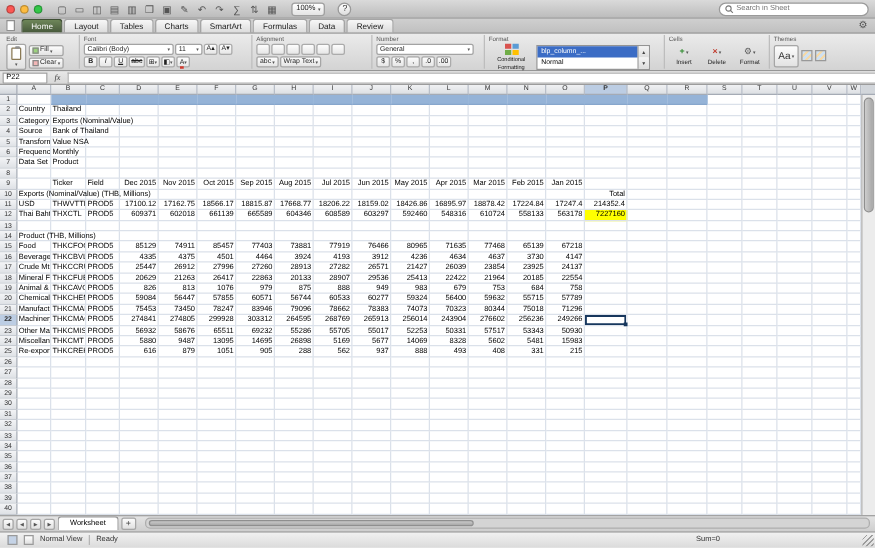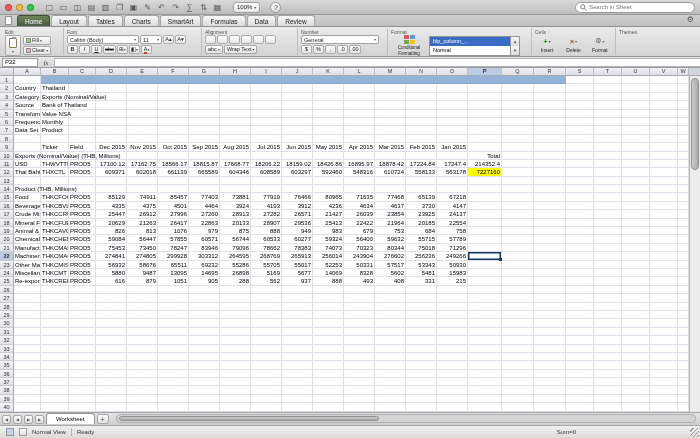--- a/index.html
+++ b/index.html
@@ -300,20 +300,28 @@
             <span>⚙</span>
             <span class="chev">▾</span>
           </span>
         <span class="lb">Format</span>
       </div>
     </div>
   </div>
 
   <div class="rgroup" style="flex:1;border-right:none">
     <div class="glabel">Themes</div>
+    <div class="gbody">
+      <span class="aabtn">
+          <span>Aa</span>
+          <span class="chev">▾</span>
+        </span>
+      <span class="themesq"></span>
+      <span class="themesq"></span>
+    </div>
   </div>
 </div>
 
 <div class="fbar">
   <span class="namebox">P22</span>
   <span class="fxlbl">fx</span>
   <span class="finput"></span>
 </div>
 
 <div class="chrow">

